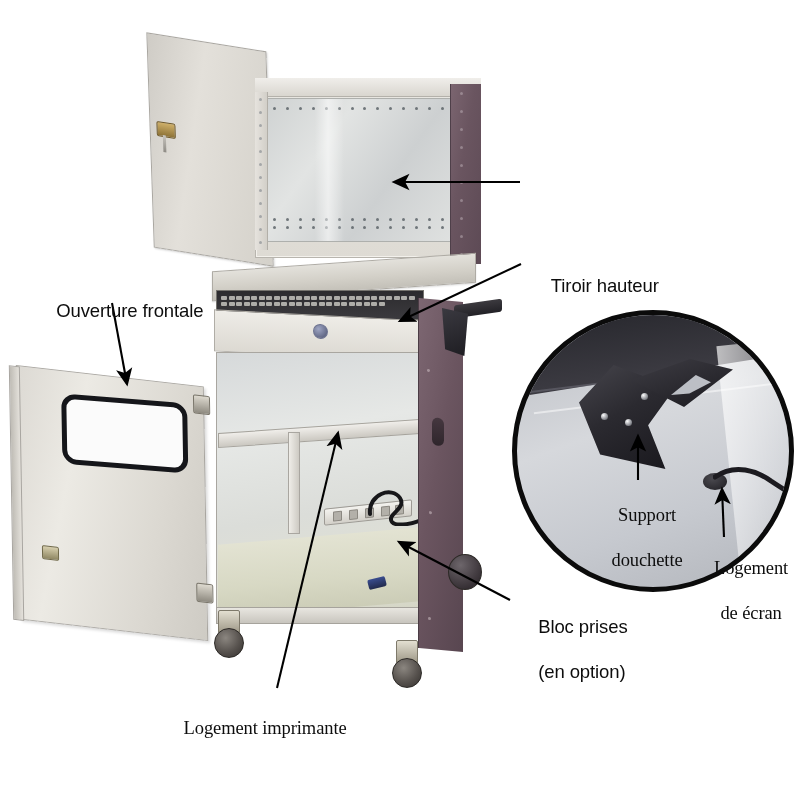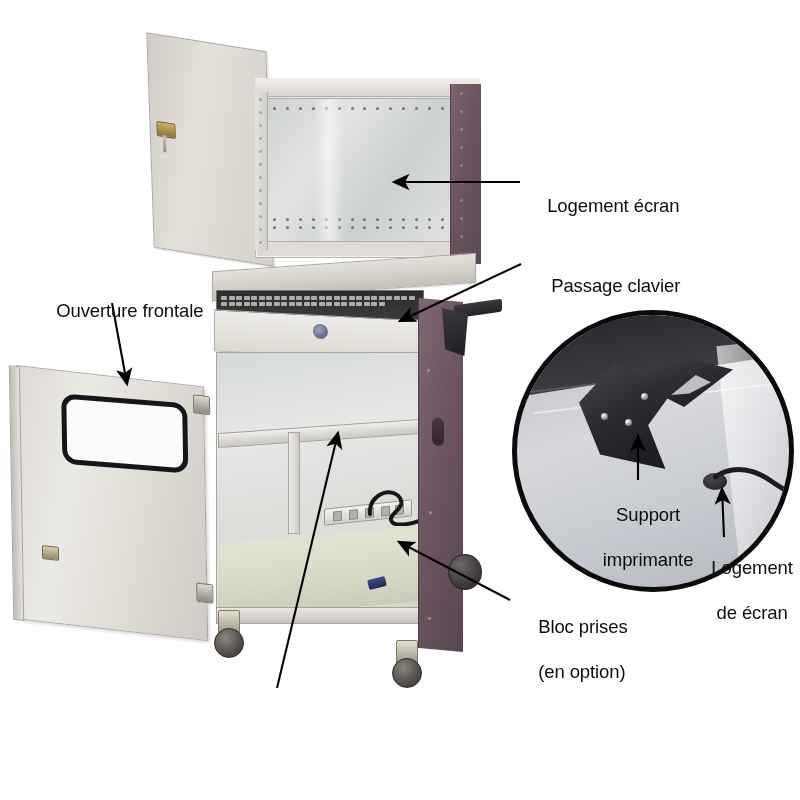--- a/index.html
+++ b/index.html
@@ -17,21 +17,21 @@
   .callout{
     position:absolute;
     font-family:"Liberation Sans", sans-serif;
     font-size:18.5px;
     font-weight:400;
     color:#0d0d0d;
     line-height:1.22;
     white-space:pre;
     letter-spacing:-0.1px;
   }
-  .callout.ctr{text-align:center;}
+  .callout.ctr{text-align:center;font-family:Liberation Serif, serif;}
 
   
   svg.layer{position:absolute;left:0;top:0;width:800px;height:800px;pointer-events:none;}
 
   
   .ph{position:absolute;}
 
   
   #upper-box{left:255px;top:78px;width:226px;height:180px;}
   .up-outer{
@@ -531,44 +531,41 @@
       <line x1="520" y1="182" x2="394" y2="182"></line>
       <line x1="521" y1="264" x2="400" y2="321"></line>
       <line x1="112" y1="303" x2="127" y2="384"></line>
       <line x1="510" y1="600" x2="399" y2="542"></line>
       <line x1="277" y1="688" x2="338" y2="433"></line>
       <line x1="638" y1="480" x2="638" y2="436"></line>
       <line x1="724" y1="537" x2="722" y2="489"></line>
     </g>
   </svg>
 
-  <div class="callout" id="lbl-ecran" style="left:527px;top:172px;">
-    <span>Logement écran</span>
-  </div>
 
   <div class="callout" id="lbl-tiroir" style="left:531px;top:252px;">
-    <span>Passage clavier</span>
+    <span>Tiroir hauteur</span>
   </div>
 
   <div class="callout" id="lbl-bloc" style="left:518px;top:593px;">
     <span>Bloc prises</span><br>
     <span>(en option)</span>
   </div>
 
   <div class="callout" id="lbl-ouverture" style="left:36px;top:277px;">
     <span>Ouverture frontale</span>
   </div>
 
   <div class="callout ctr" id="lbl-imprimante" style="left:156px;top:694px;width:200px;">
-    <br>
+    <span>Logement imprimante</span><br>
   </div>
 
   <div class="callout ctr" id="lbl-douchette" style="left:567px;top:481px;width:142px;">
     <span>Support</span><br>
-    <span>imprimante</span>
+    <span>douchette</span>
   </div>
 
   <div class="callout ctr" id="lbl-passage" style="left:676px;top:534px;width:132px;">
     <span>Logement</span><br>
     <span>de écran</span>
   </div>
 
 </div>
 
 </body></html>

